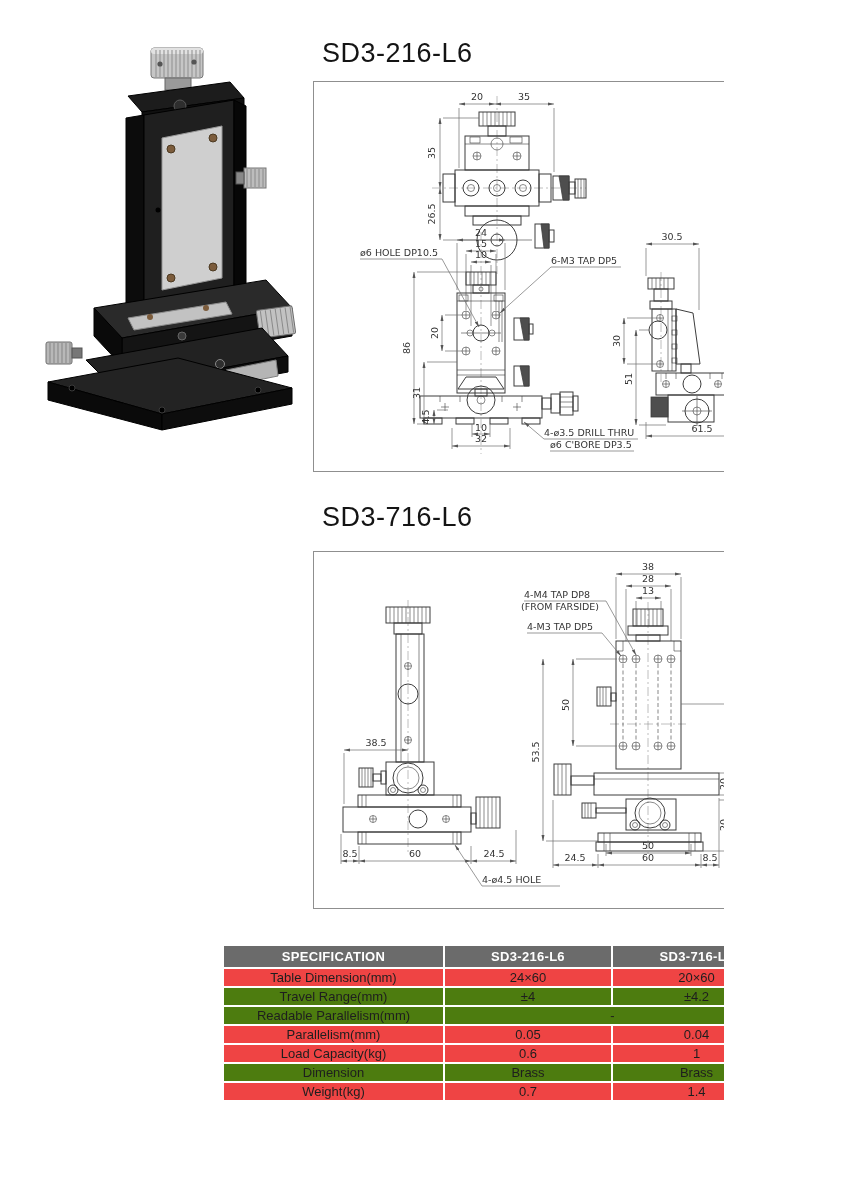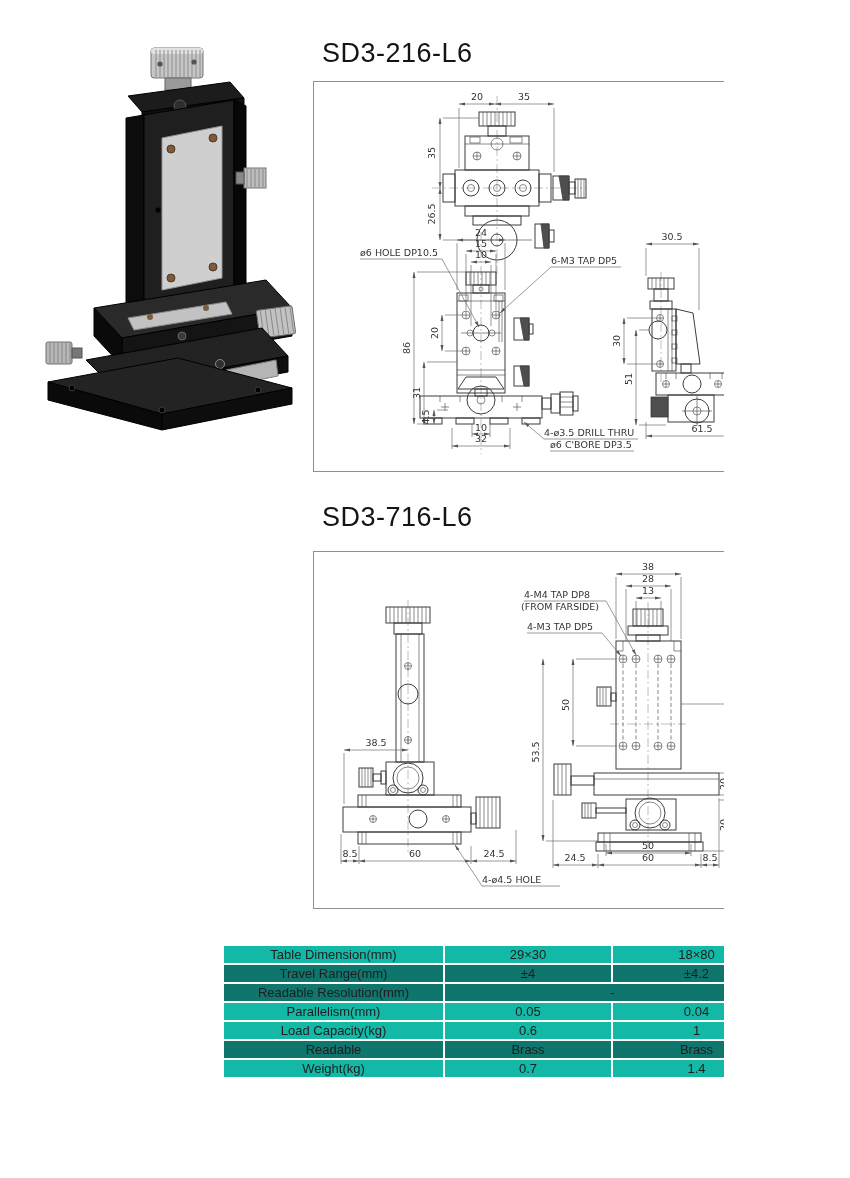--- a/index.html
+++ b/index.html
@@ -15,22 +15,22 @@
   .dim{fill:none;stroke:#6e6e6e;stroke-width:.7}
   .cl{fill:none;stroke:#8a8a8a;stroke-width:.55;stroke-dasharray:9 3 2 3}
   .dash{fill:none;stroke:#555;stroke-width:.7;stroke-dasharray:4 2.5}
   .dk{fill:#4e4e4e;stroke:#3d3d3d;stroke-width:.8}
   .dtx{font:9.5px "DejaVu Sans",sans-serif;fill:#333}
   .mid{text-anchor:middle}
   
   .spec{position:absolute;left:222px;top:944px;width:560px;border-collapse:separate;border-spacing:2px;background:#fff;table-layout:fixed}
   .spec th{background:#6b6b6b;color:#fff;font:bold 13px "Liberation Sans",sans-serif;height:21px;text-align:center;padding:0;letter-spacing:.3px}
   .spec td{font:13px "Liberation Sans",sans-serif;color:#1e1e1e;height:17px;text-align:center;padding:0}
-  .spec tr.a td{background:#14b8a6}
-  .spec tr.b td{background:#0f766e}
+  .spec tr.a td{background:#ef4444}
+  .spec tr.b td{background:#4d7c0f}
 </style>
 </head>
 <body>
 
 <div class="page">
 
   <svg id="photo" width="280" height="415" viewBox="0 0 280 415">
     <g>
       <rect x="121" y="28" width="52" height="30" rx="3" fill="#c6c6c6" stroke="#777"></rect>
       <rect x="121" y="28" width="52" height="6" rx="3" fill="#e2e2e2" stroke="none"></rect>
@@ -470,46 +470,51 @@
   </svg>
   </div>
 
   <table class="spec">
     <colgroup>
         <col style="width:219px">
         <col style="width:166px">
         <col style="width:167px">
       </colgroup>
     <tbody>
+        <tr>
+      <th>SPECIFICATION</th>
+      <th>SD3-216-L6</th>
+      <th>SD3-716-L6</th>
+    </tr>
     <tr class="a">
       <td>Table Dimension(mm)</td>
-      <td>29×30</td>
-      <td>18×80</td>
+      <td>24×60</td>
+      <td>20×60</td>
     </tr>
     <tr class="b">
       <td>Travel Range(mm)</td>
       <td>±4</td>
       <td>±4.2</td>
     </tr>
     <tr class="b">
-      <td>Readable Resolution(mm)</td>
+      <td>Readable Parallelism(mm)</td>
       <td colspan="2">-</td>
     </tr>
     <tr class="a">
       <td>Parallelism(mm)</td>
       <td>0.05</td>
       <td>0.04</td>
     </tr>
     <tr class="a">
       <td>Load Capacity(kg)</td>
       <td>0.6</td>
       <td>1</td>
     </tr>
     <tr class="b">
-      <td>Readable</td>
+      <td>Dimension</td>
       <td>Brass</td>
       <td>Brass</td>
     </tr>
     <tr class="a">
       <td>Weight(kg)</td>
       <td>0.7</td>
       <td>1.4</td>
     </tr>
   </tbody>
     </table>

